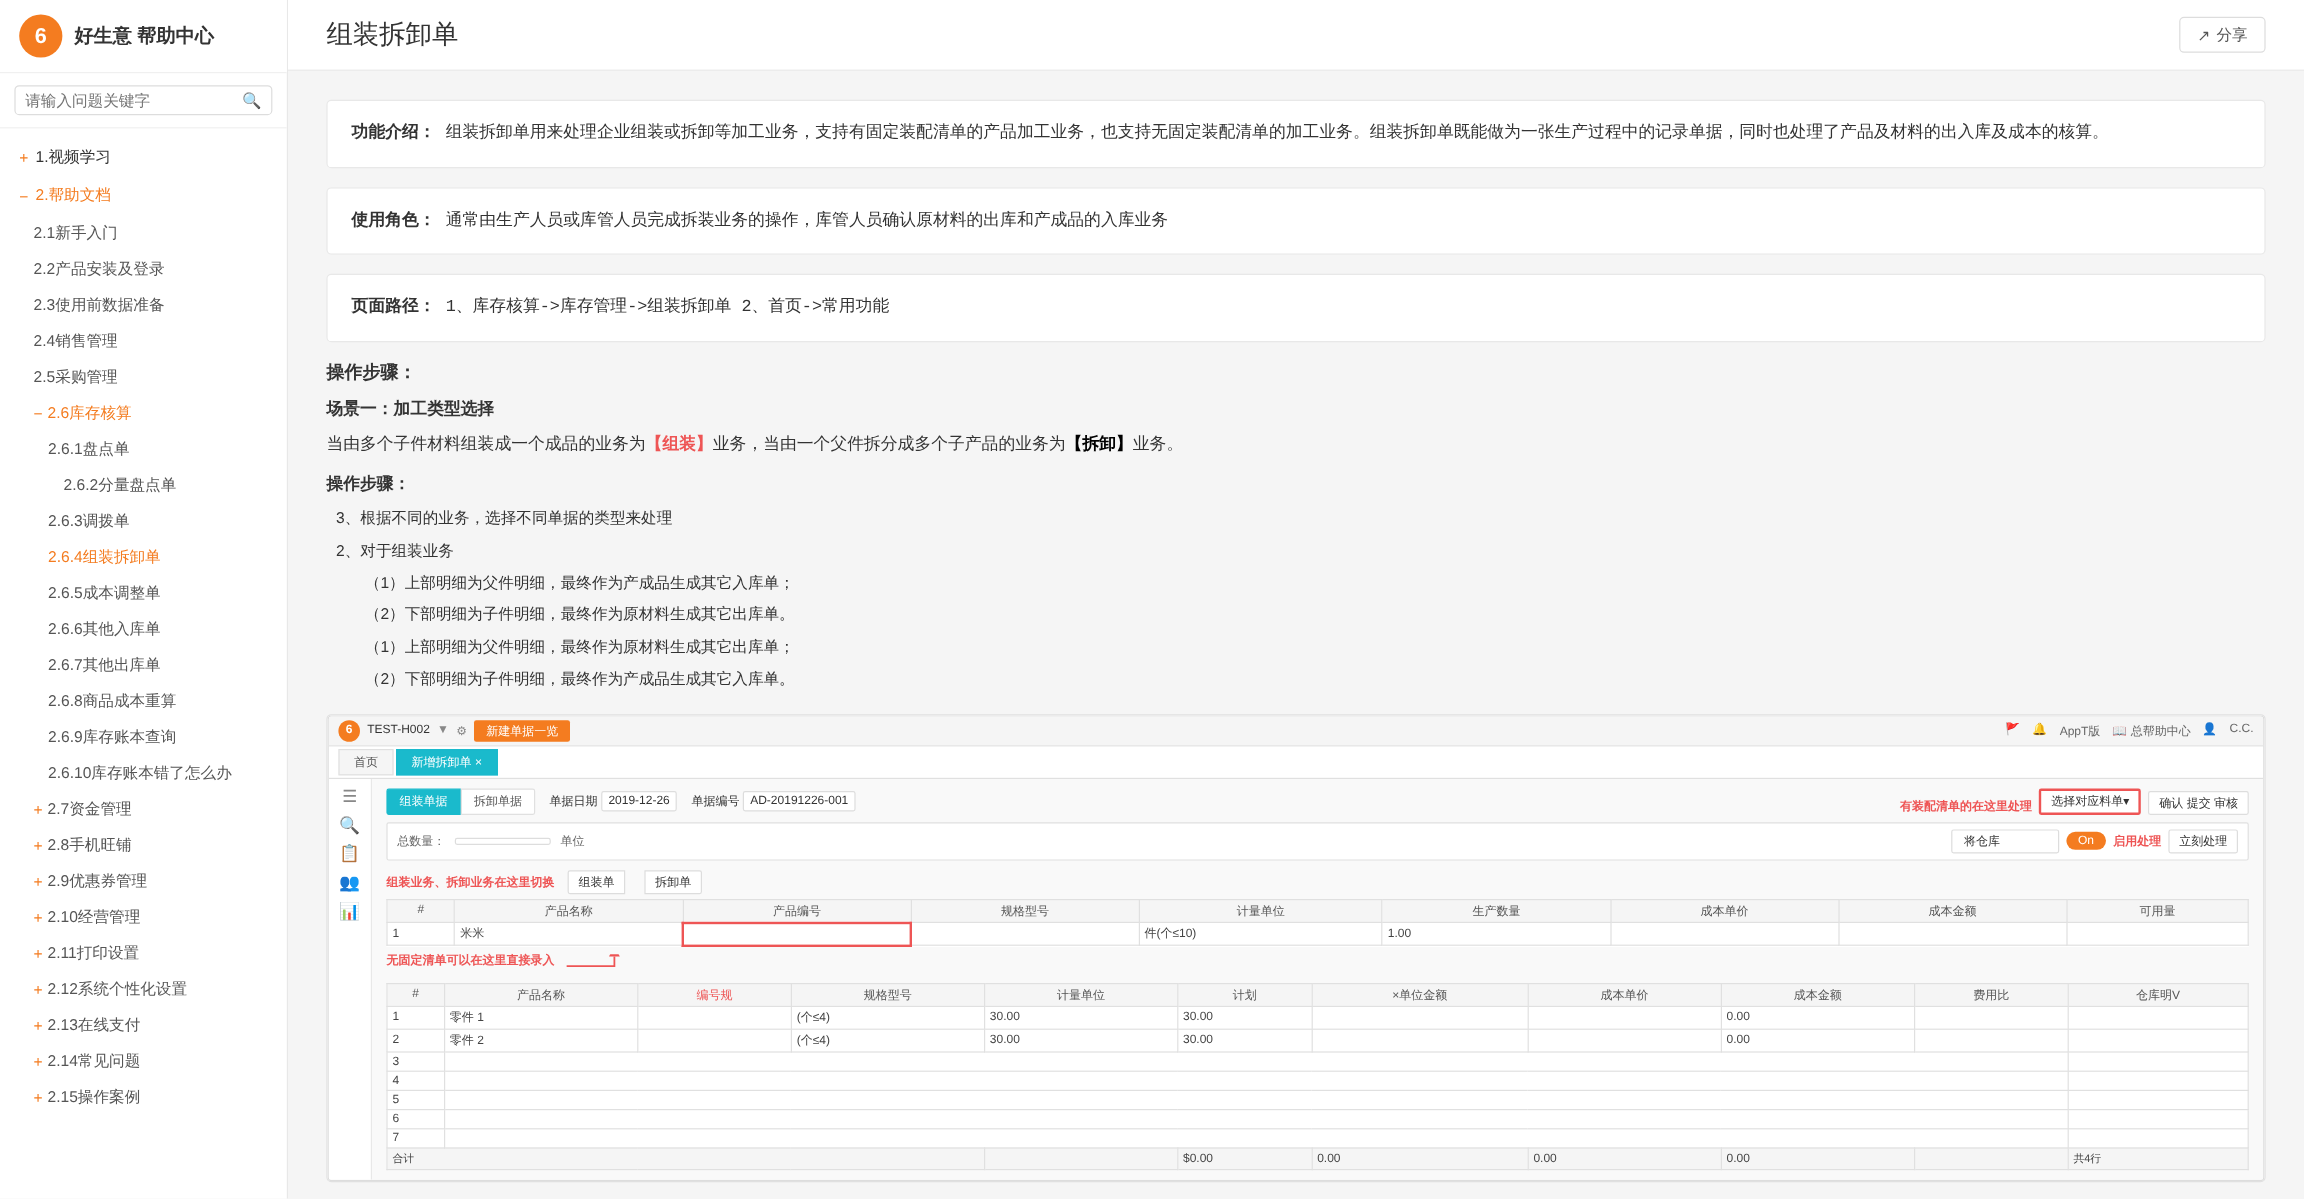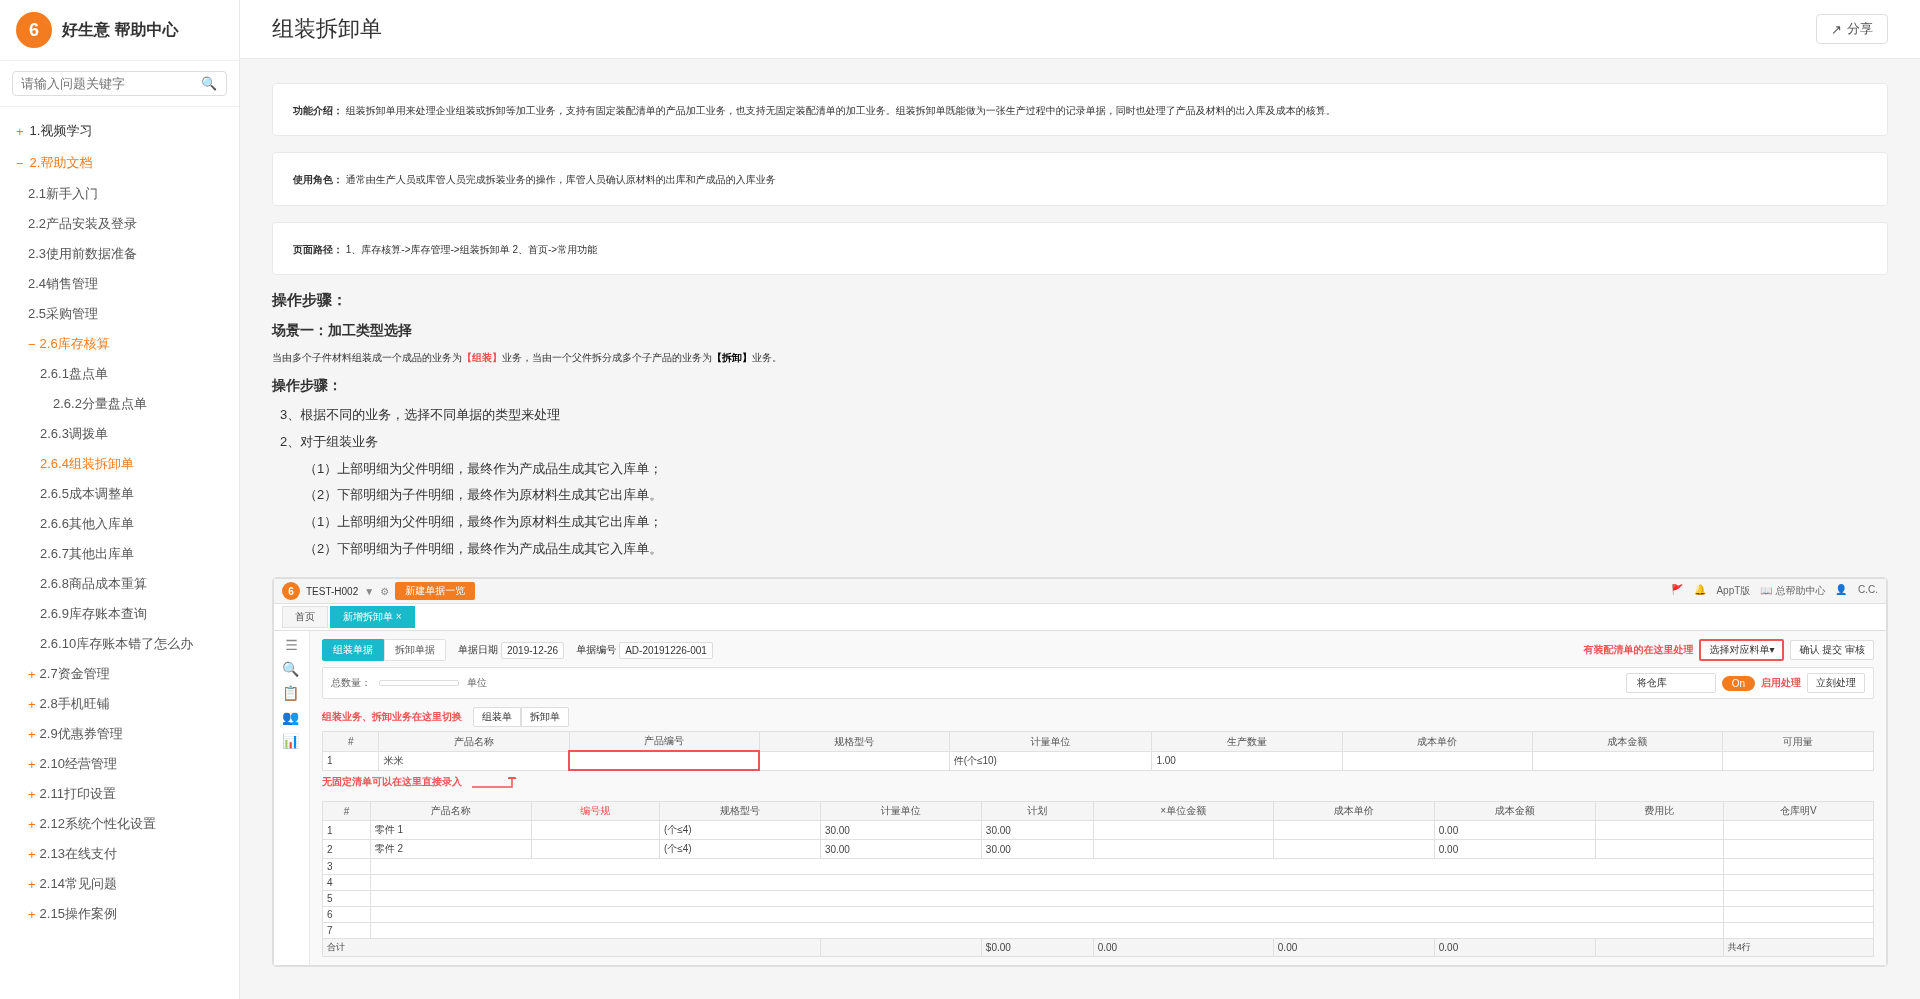--- a/index.html
+++ b/index.html
@@ -125,24 +125,25 @@
     }
     .scenario-title {
       font-size: 14px;
       font-weight: bold;
       color: #333;
       margin-bottom: 8px;
       margin-top: 4px;
     }
 
     .content-text {
-      font-size: 10px;
+      font-size: 14px;
       color: #333;
       line-height: 1.9;
       margin-bottom: 6px;
+      font-family: Liberation Mono, monospace;
     }
 
     .steps-list { margin-left: 8px; }
     .step-item { font-size: 13px; color: #333; line-height: 1.9; margin-bottom: 2px; }
     .sub-step-item { font-size: 13px; color: #333; line-height: 1.9; margin-left: 24px; margin-bottom: 2px; }
 
     
     .screenshot-mock {
       margin-top: 16px;
       border: 1px solid #e0e0e0;
@@ -407,21 +408,21 @@
                 <div style="display:flex;align-items:center;gap:3px;font-size:10px;">
                   <span>单据日期</span>
                   <div style="border:1px solid #ddd;border-radius:2px;padding:2px 5px;font-size:10px;background:#fff;">2019-12-26</div>
                 </div>
 
                 <div style="display:flex;align-items:center;gap:3px;font-size:10px;">
                   <span>单据编号</span>
                   <div style="border:1px solid #ddd;border-radius:2px;padding:2px 5px;font-size:10px;background:#fff;">AD-20191226-001</div>
                 </div>
 
-                <div style="display:flex;align-items:center;gap:6px;margin-left:auto;">
+                <div style="display:flex;align-items:flex-end;gap:6px;margin-left:auto;">
                   <span style="color:#e55;font-size:10px;font-weight:bold;">有装配清单的在这里处理</span>
                   <div style="border:2px solid #e55;border-radius:2px;padding:2px 8px;font-size:10px;color:#333;background:#fff;cursor:pointer;">选择对应料单▾</div>
                   <div style="border:1px solid #ddd;border-radius:2px;padding:2px 8px;font-size:10px;background:#fff;cursor:pointer;">确认 提交 审核</div>
                 </div>
               </div>
 
               <div style="display:flex;gap:8px;align-items:center;margin-bottom:8px;background:#fff;border:1px solid #e0e0e0;border-radius:2px;padding:5px 8px;">
                 <span style="font-size:10px;color:#666;">总数量：</span>
                 <div style="border:1px solid #ddd;border-radius:2px;padding:2px 20px;font-size:10px;background:#fff;width:80px;"></div>
                 <span style="font-size:10px;color:#666;">单位</span>
@@ -429,21 +430,21 @@
                 <div style="margin-left:auto;display:flex;align-items:center;gap:6px;">
                   <div style="border:1px solid #ddd;border-radius:2px;padding:2px 10px;font-size:10px;background:#fff;width:90px;">将仓库</div>
                   <div style="background:#f47c20;color:#fff;padding:2px 10px;border-radius:10px;font-size:10px;cursor:pointer;">On</div>
                   <span style="color:#e55;font-size:10px;font-weight:bold;">启用处理</span>
                   <div style="border:1px solid #ddd;border-radius:2px;padding:2px 8px;font-size:10px;background:#fff;cursor:pointer;">立刻处理</div>
                 </div>
               </div>
 
               <div style="position:relative;margin-bottom:4px;">
                 <span style="color:#e55;font-size:10px;font-weight:bold;">组装业务、拆卸业务在这里切换</span>
-                <div style="display:flex;gap:0;display:inline-flex;margin-left:8px;">
+                <div style="display:flex;gap:16px;display:inline-flex;margin-left:8px;">
                   <div style="border:1px solid #ddd;border-radius:2px 0 0 2px;padding:2px 8px;font-size:10px;background:#fff;cursor:pointer;">组装单</div>
                   <div style="border:1px solid #ddd;border-radius:0 2px 2px 0;padding:2px 8px;font-size:10px;background:#fff;cursor:pointer;">拆卸单</div>
                 </div>
               </div>
 
               <div style="margin-bottom:4px;">
                 <table class="mock-table" style="width:100%;border-collapse:collapse;font-size:10px;background:#fff;">
                   <thead>
                     <tr>
                       <th style="border:1px solid #e0e0e0;padding:2px 4px;background:#f5f5f5;">#</th>

